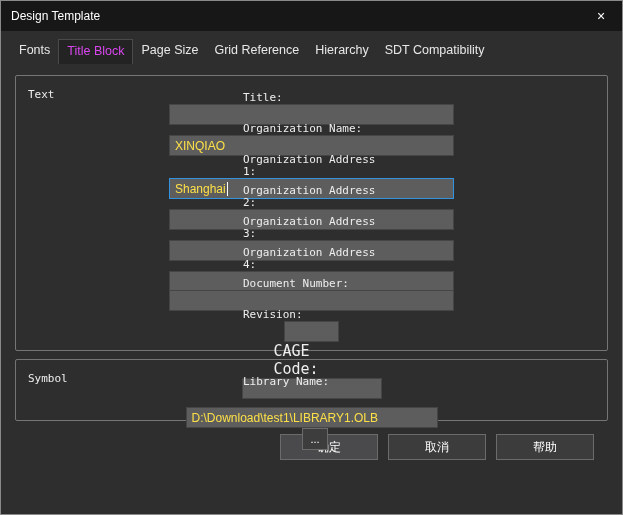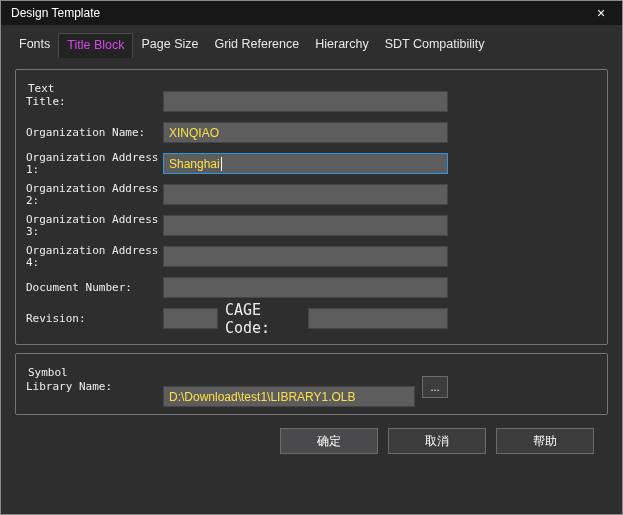--- a/index.html
+++ b/index.html
@@ -10,21 +10,21 @@
     width:623px; height:515px;
     background:#2e2e2e;
     border:1px solid #8a8a8a;
     font-family:"Liberation Sans", sans-serif;
     color:#f0f0f0;
     overflow:hidden;
   }
 
   
   .titlebar {
-    height:24px;
+    height:30px;
     background:#171717;
     display:flex; align-items:center;
     padding:0 10px;
   }
   .titlebar .title { font-size:12px; color:#ffffff; }
   .titlebar .close {
     margin-left:auto;
     font-size:14px; color:#ffffff;
     width:22px; height:22px;
     display:flex; align-items:center; justify-content:center;
@@ -66,20 +66,21 @@
     top:-8px; left:8px;
     background:#2e2e2e;
     padding:0 4px;
     font-family:"DejaVu Sans Mono", monospace;
     font-size:11px; color:#eeeeee;margin-top:20px;
   }
 
   .row {
     display:flex; align-items:center;
     height:31px;
+    flex-direction:column;
   }
   .flabel {
     width:137px;
     font-family:"DejaVu Sans Mono", monospace;
     font-size:11px; line-height:12px;
     color:#eeeeee;
     flex:none;
   }
   .finput {
     height:21px;

